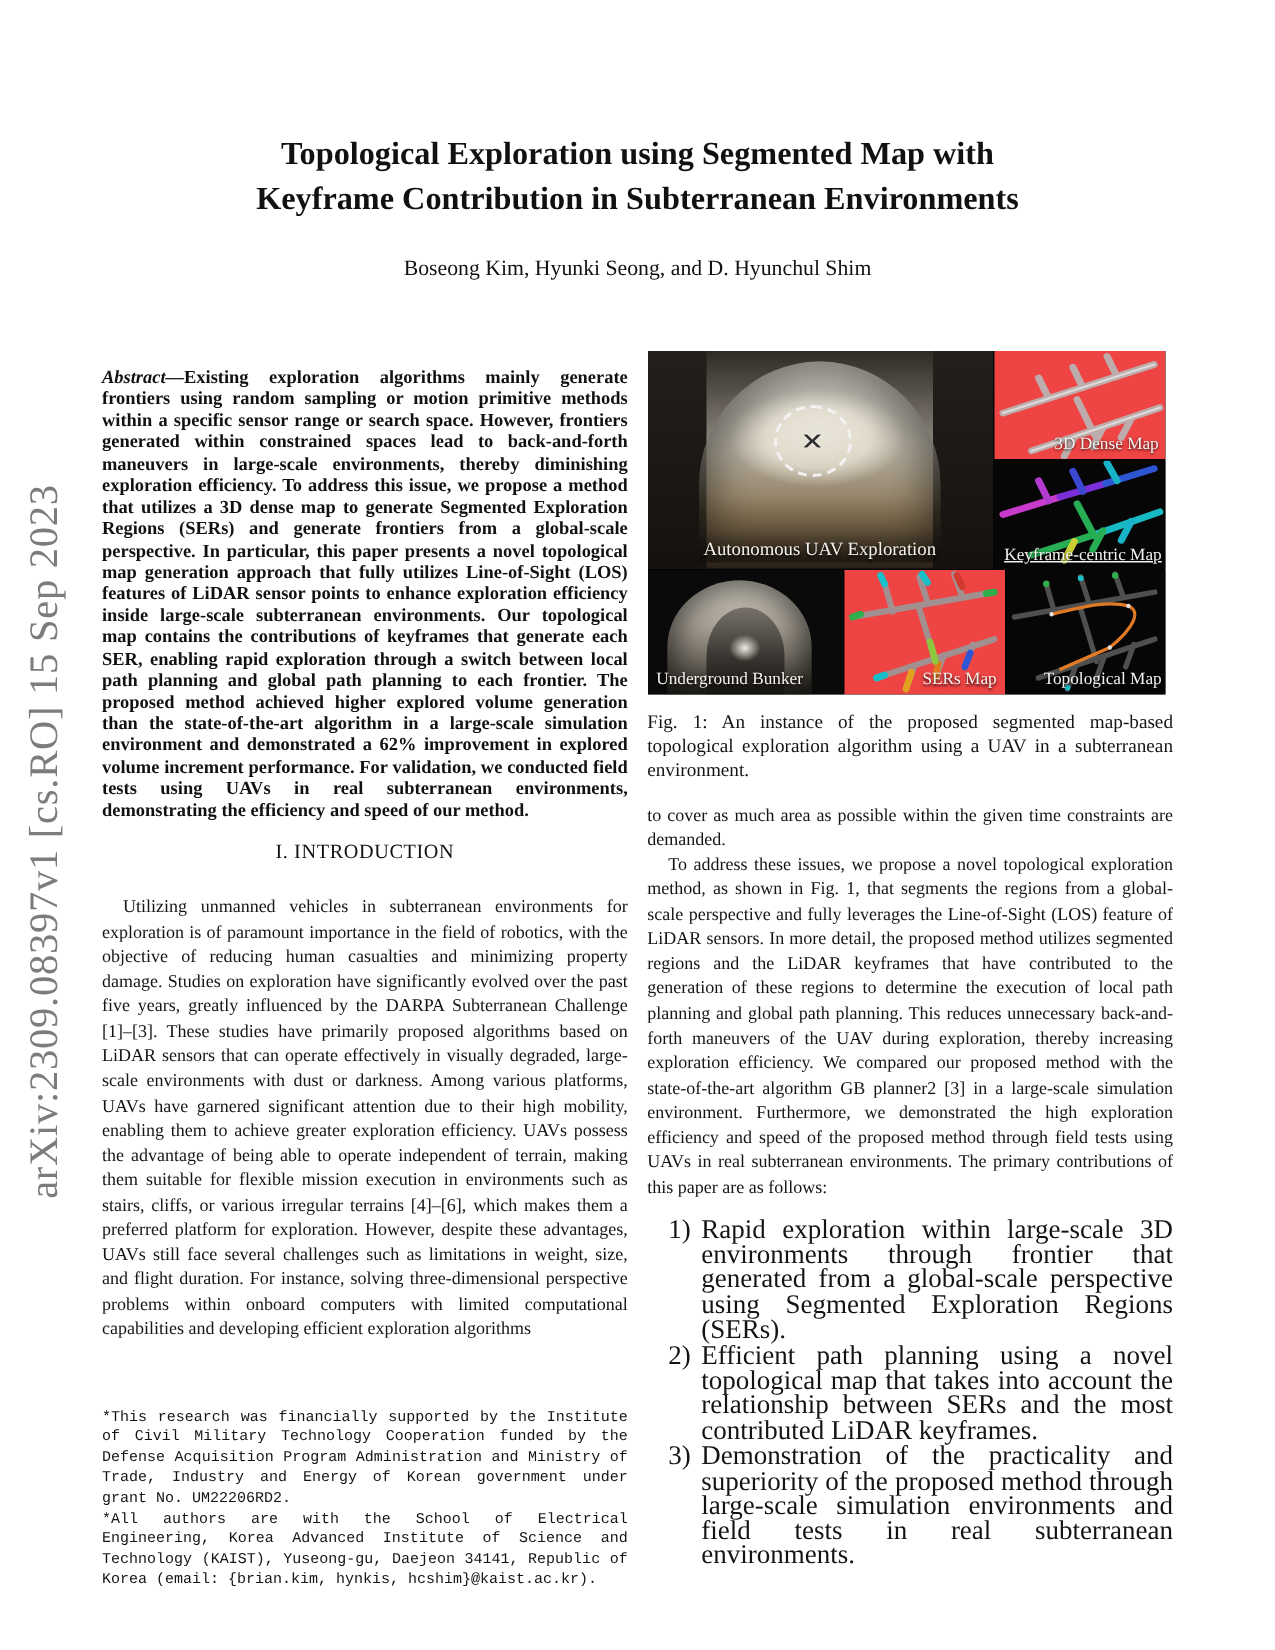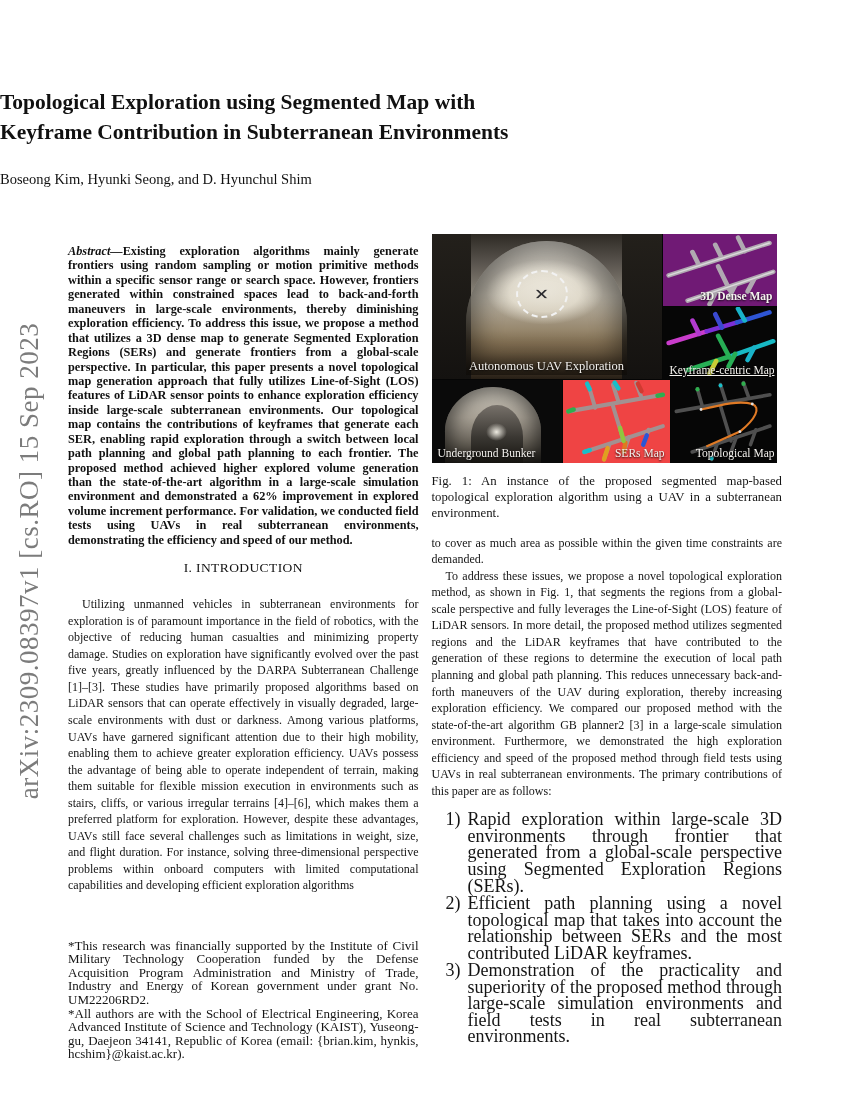--- a/index.html
+++ b/index.html
@@ -23,21 +23,21 @@
     transform: rotate(-90deg);
     transform-origin: 0 0;
     text-align: center;
     font-size: 27px;
     letter-spacing: 0.5px;
     color: #7c7c7c;
     white-space: nowrap;
   }
 
   
-  .titleblock { margin-top: 88px; text-align: left; }
+  .titleblock { margin-top: 88px; text-align: center; }
   .titleblock h1 {
     font-size: 21.5px;
     font-weight: bold;
     line-height: 1.38;
     color: #111;
   }
   .authors {
     margin-top: 24px;
     font-size: 14.5px;
     color: #111;
@@ -81,24 +81,25 @@
   .body {
     font-size: 12px;
     line-height: 16.55px;
     text-align: justify;
     color: #141414;
   }
   .indent { text-indent: 14px; }
 
   .footnotes {
     margin-top: auto;
-    font-size: 13px;
+    font-size: 10px;
     line-height: 13.6px;
     text-align: justify;
     color: #141414;
+    font-family: Liberation Mono, monospace;
   }
 
   
   figure { display: block; }
   .fig-grid {
     position: relative;
     width: 345px;
     height: 229px;
     background: #050505;
     overflow: hidden;
@@ -144,21 +145,21 @@
     position: absolute;
     left: 50%; top: 50%;
     width: 12px; height: 9px;
     transform: translate(-50%, -50%);
     background: #2c2c30;
     clip-path: polygon(0 0, 20% 0, 50% 38%, 80% 0, 100% 0, 62% 50%, 100% 100%, 80% 100%, 50% 62%, 20% 100%, 0 100%, 38% 50%);
   }
   .cell.tunnel .img-label { left: 0; right: 0; bottom: 5px; text-align: center; font-size: 12.5px; }
 
   
-  .cell.dense    { left: 231px; top: 0;     width: 114px; height: 72px;  background: #701a75; font-weight: bold; }
+  .cell.dense    { left: 231px; top: 0;     width: 114px; height: 72px;  background: #ef4444; }
   .cell.keyframe { left: 231px; top: 73px;  width: 114px; height: 72px;  background: #060606; }
   .cell.bunker   { left: 0;     top: 146px; width: 130px; height: 83px;  background: #0a0a0a; }
   .cell.sers     { left: 131px; top: 146px; width: 107px; height: 83px;  background: #ef4444; }
   .cell.topo     { left: 239px; top: 146px; width: 106px; height: 83px;  background: #060606; text-align: right; }
   .cell svg { position: absolute; left: 0; top: 0; width: 100%; height: 100%; }
   .cell.dense .img-label    { right: 4px; bottom: 4px; }
   .cell.keyframe .img-label { right: 2px; bottom: 3px; text-decoration: underline; }
   .cell.bunker .img-label   { left: 6px; bottom: 4px; }
   .cell.sers .img-label     { right: 5px; bottom: 4px; }
   .cell.topo .img-label     { right: 2px; bottom: 4px; }

